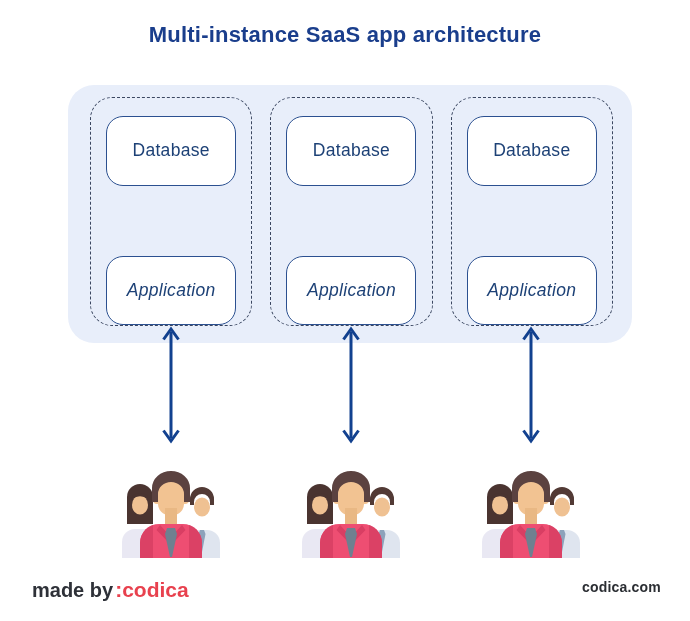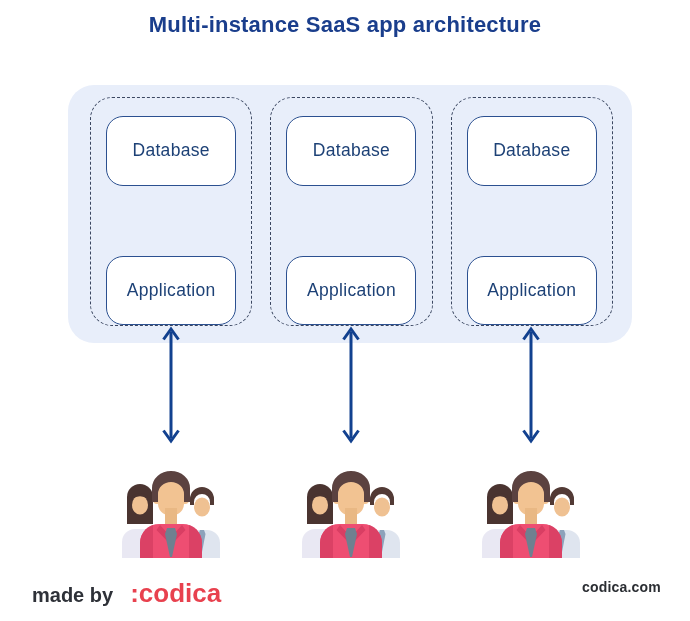--- a/index.html
+++ b/index.html
@@ -2,50 +2,50 @@
 <html><head>
 <meta charset="utf-8">
 <style>
   html,body{margin:0;padding:0;}
   body{
     width:690px;height:621px;position:relative;overflow:hidden;
     background:#ffffff;
     font-family:"Liberation Sans", sans-serif;
   }
   .title{
-    position:absolute;top:12px;left:0;width:690px;text-align:center;
+    position:absolute;top:22px;left:0;width:690px;text-align:center;
     font-size:22px;font-weight:700;color:#1a3e8c;letter-spacing:.2px;
   }
   .panel{
     position:absolute;left:68px;top:85px;width:564px;height:258px;
     background:#e8eefa;border-radius:26px;box-sizing:border-box;
     display:flex;gap:18px;padding:12px 19px 17px 22px;
   }
   .instance{
     flex:1;border:1.6px dashed #3a4660;border-radius:22px;
     display:flex;flex-direction:column;align-items:center;box-sizing:border-box;
   }
   .box{
     width:130px;height:76px;background:#ffffff;
     border:1.7px solid #2b5090;border-radius:17px;
     display:flex;align-items:center;justify-content:center;
     font-size:17.5px;font-weight:500;color:#1d4176;letter-spacing:.3px;
     box-sizing:border-box;
   }
   .box.db{margin-top:18px;}
-  .box.app{margin-top:70px;}
+  .box.app{margin-top:70px;font-style:italic;}
   .arrow{position:absolute;top:325px;width:22px;height:120px;}
   .arrow.a1{left:160px}.arrow.a2{left:340px}.arrow.a3{left:520px}
   .users{position:absolute;top:466px;width:114px;height:92px;}
   .users.u1{left:114px}.users.u2{left:294px}.users.u3{left:474px}
   .footer-left{
     position:absolute;left:32px;top:578px;
     font-size:20px;font-weight:600;color:#2e3138;
   }
-  .brand{color:#e8414e;font-weight:700;font-size:26px;margin-left:17px;}
+  .brand{color:#e8414e;font-weight:700;font-size:21px;margin-left:2px;}
   .footer-right{
     position:absolute;right:29px;top:579px;
     font-size:14px;font-weight:600;color:#2b2e33;letter-spacing:.2px;
   }
 </style>
 </head>
 <body>
 
 <svg width="0" height="0" style="position:absolute" aria-hidden="true">
   <defs>

